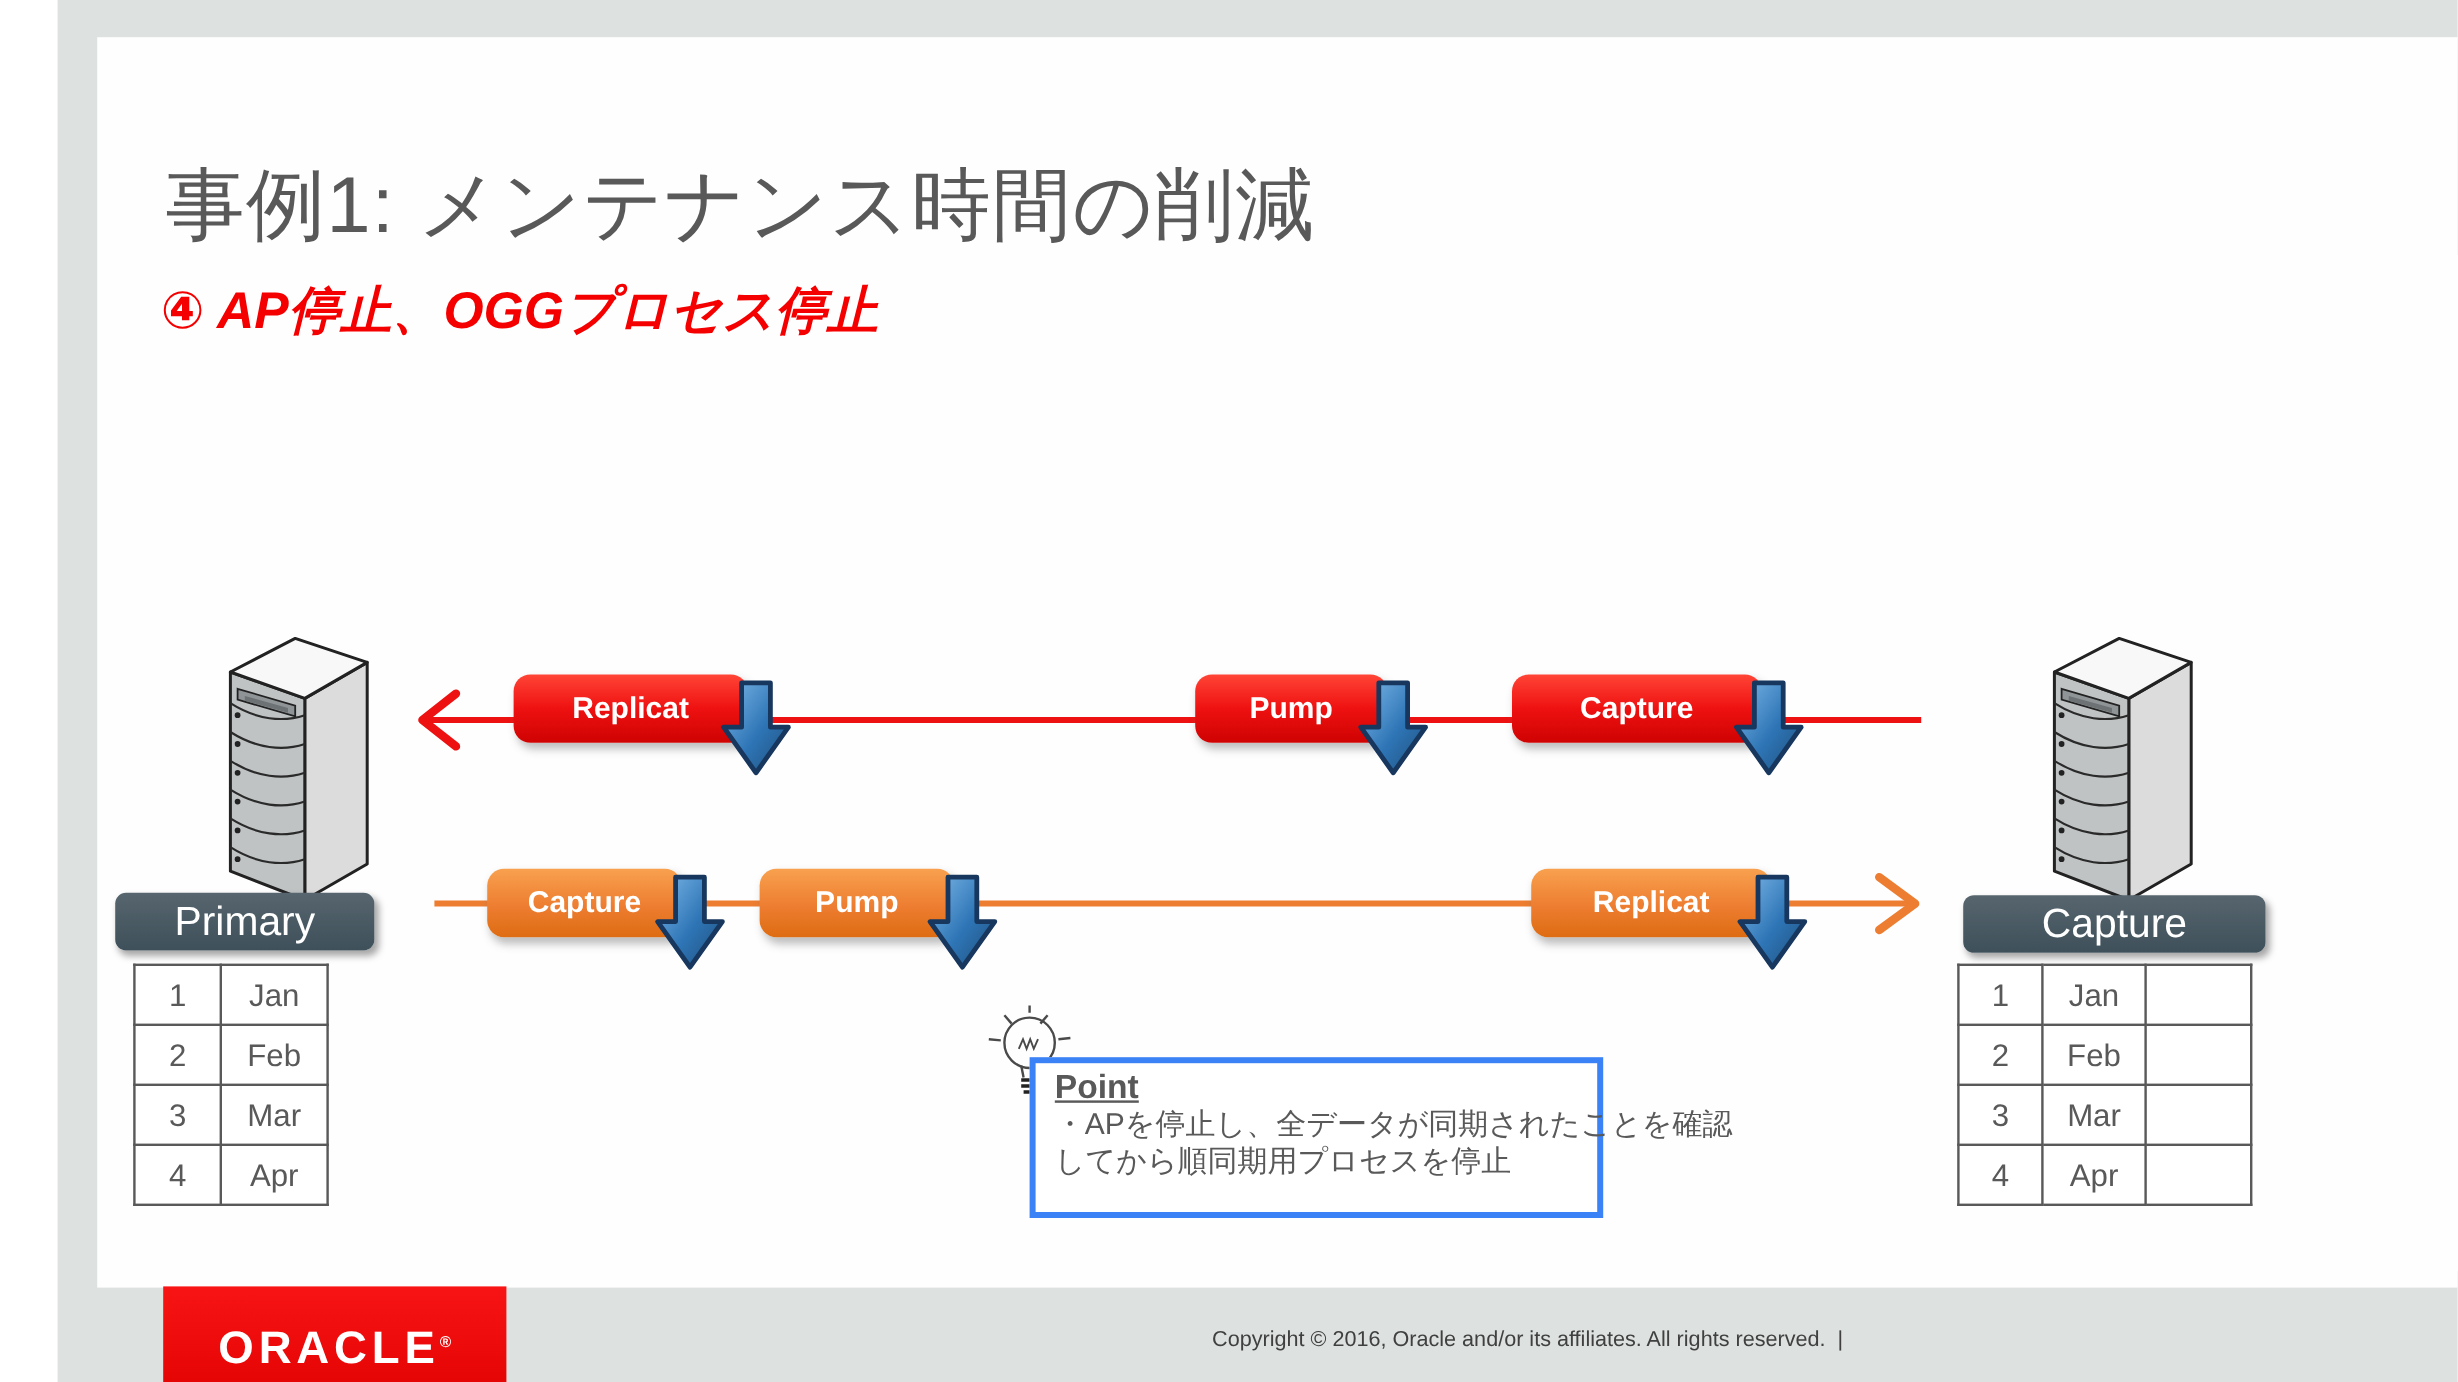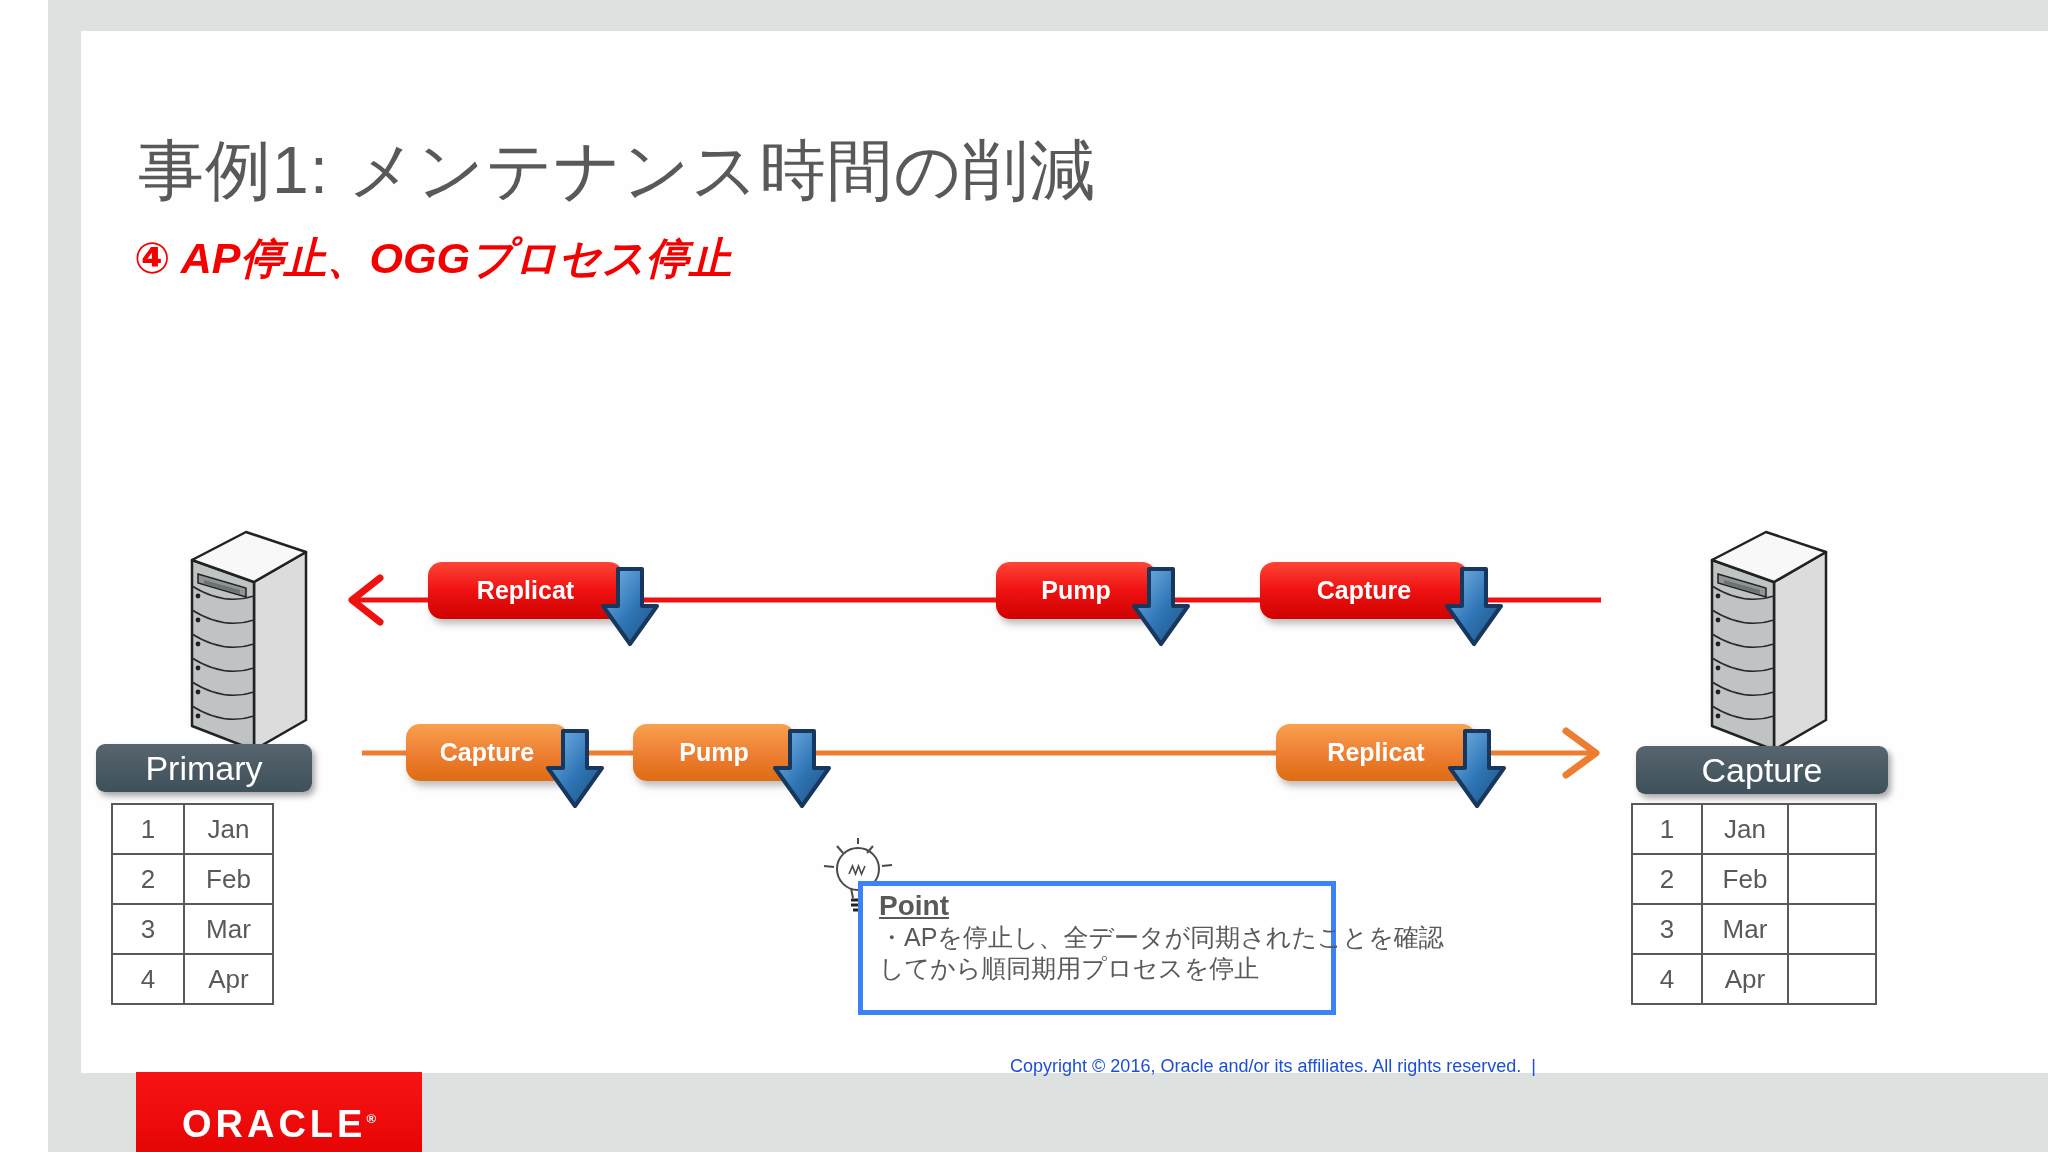--- a/index.html
+++ b/index.html
@@ -41,22 +41,22 @@
   .point-head{font-size:28px;font-weight:bold;text-decoration:underline;color:#595959;}
   .point-line{font-size:25px;line-height:1.22;color:#595959;white-space:nowrap;}
   .bulb{position:absolute;left:772px;top:836px;width:76px;height:78px;}
 
   
   .oracle-logo{position:absolute;left:88px;top:1072px;width:286px;height:104px;
         background:linear-gradient(180deg,#f81414 0%,#e00000 100%);
         display:flex;align-items:center;justify-content:center;}
   .oracle-text{color:#fff;font-size:38px;font-weight:bold;letter-spacing:4px;white-space:nowrap;}
   .oracle-text sup{font-size:13px;letter-spacing:0;}
-  .copyright{position:absolute;left:925px;top:1056px;width:600px;text-align:center;
-        font-size:18px;color:#1d4ed8;white-space:nowrap;}
+  .copyright{position:absolute;left:925px;top:1106px;width:600px;text-align:center;
+        font-size:18px;color:#404040;white-space:nowrap;}
 </style>
 </head>
 <body>
 
 <div class="stage">
 
   <svg width="0" height="0" style="position:absolute">
     <defs>
       <linearGradient id="gBlue" x1="0" y1="0" x2="1" y2="1">
         <stop offset="0" stop-color="#7db8e8"></stop>

